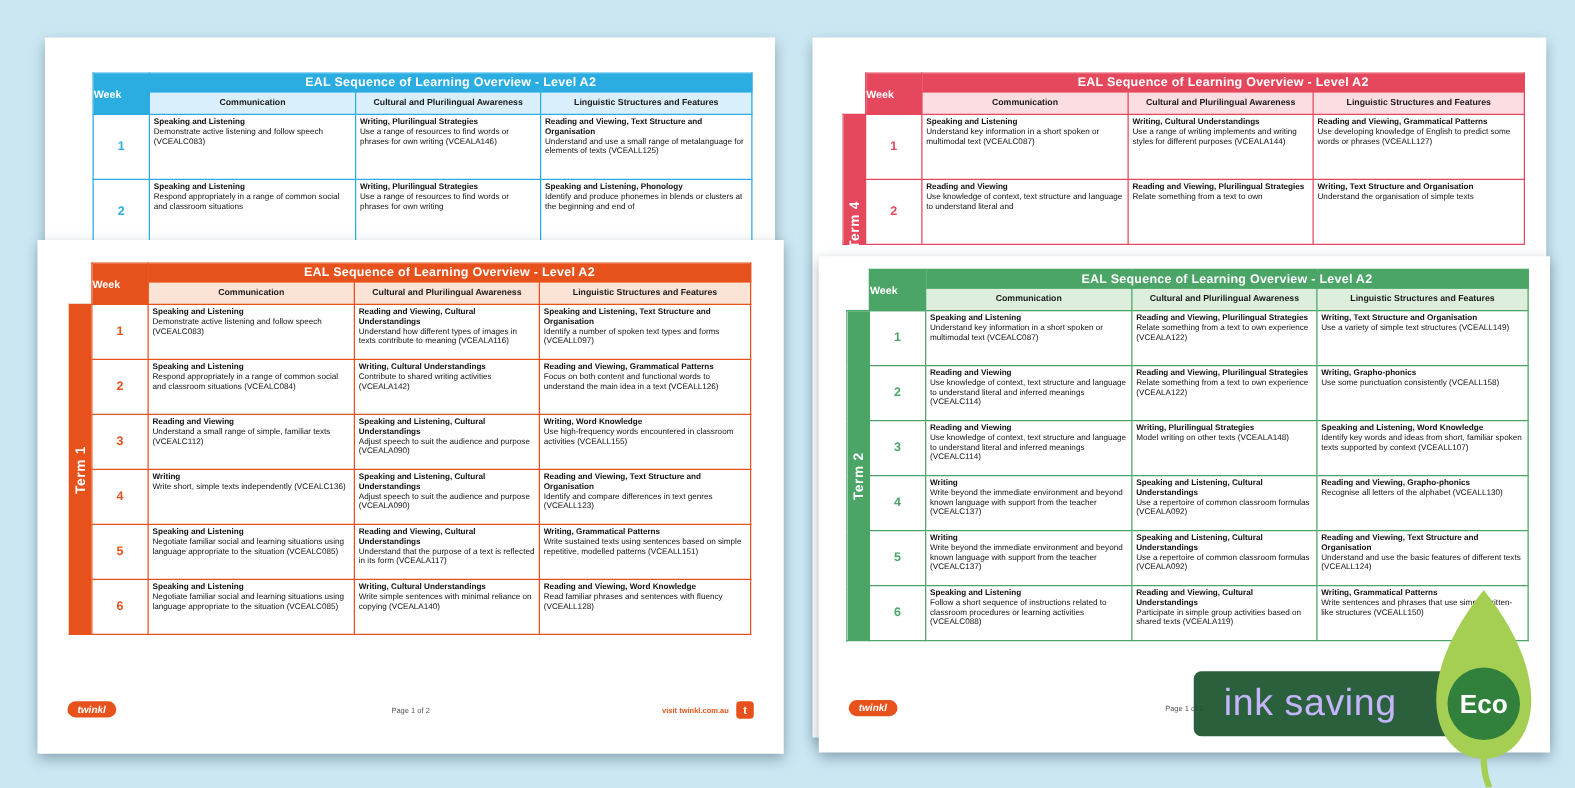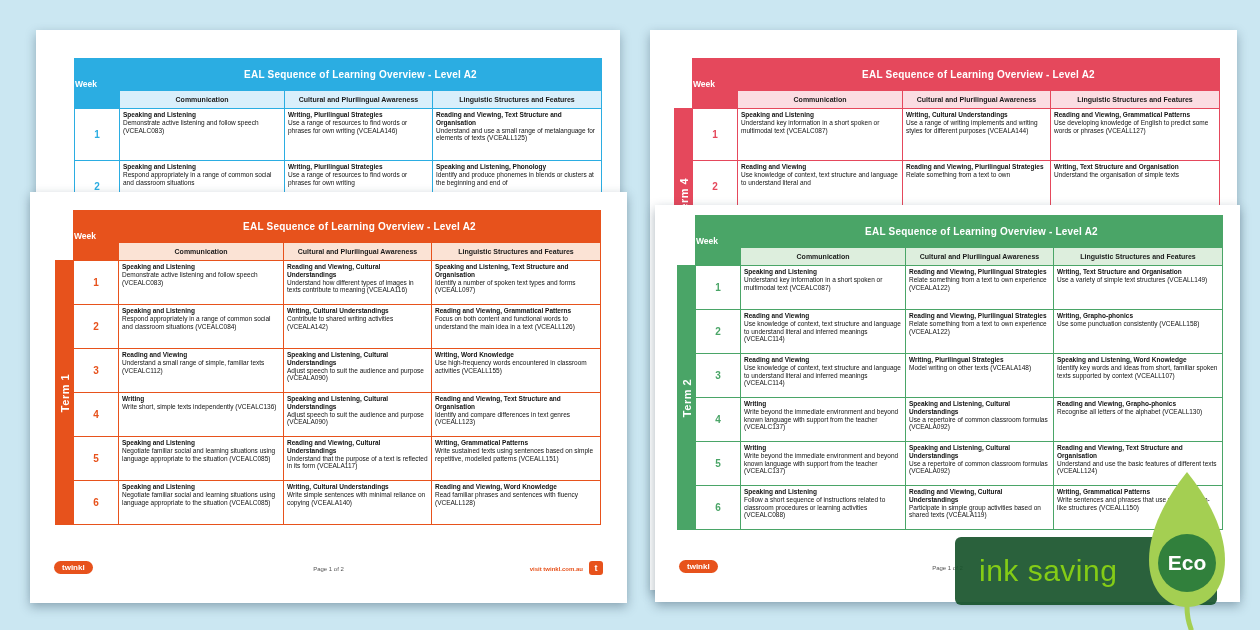--- a/index.html
+++ b/index.html
@@ -12,36 +12,36 @@
   .page-orange{left:30px;top:192px;width:597px;height:411px;z-index:2}
   .page-green{left:655px;top:205px;width:585px;height:397px;z-index:2}
   .sheet{position:absolute}
   .page-blue .sheet{left:38px;top:28px}
   .page-red .sheet{left:24px;top:28px}
   .page-orange .sheet{left:25px;top:18px}
   .page-green .sheet{left:22px;top:10px}
   .sheet-table{border-collapse:collapse;table-layout:fixed}
   .sheet-table td{border:1px solid var(--accent,#888)}
   td.ghost{border:none;background:transparent}
-  td.title-cell{background:var(--accent);color:#fff;font-weight:bold;font-size:10px;text-align:center;height:32px;letter-spacing:.2px}
+  td.title-cell{background:var(--accent);color:#fff;font-weight:bold;font-size:10px;text-align:center;height:15px;letter-spacing:.2px}
   td.week-head{background:var(--accent);color:#fff;font-weight:bold;font-size:8.5px;text-align:left;vertical-align:middle}
   td.col-head{background:var(--light);color:#1a1a1a;font-weight:bold;font-size:7px;text-align:center;height:18px;vertical-align:middle}
   td.week-num{color:var(--accent);font-weight:bold;font-size:10px;text-align:center;vertical-align:middle;height:44px}
   .page-blue td.week-num,.page-red td.week-num{height:52px}
   td.term-tab{background:var(--accent);position:relative;padding:0}
   .term-label{position:absolute;left:50%;top:50%;transform:translate(-50%,-50%) rotate(-90deg);color:#fff;font-weight:bold;font-size:11px;white-space:nowrap;letter-spacing:.5px}
   .page-red .term-label{top:88px}
   td.cell{vertical-align:top;padding:2px 3px;font-size:6.5px;line-height:1.2;color:#111}
   .cell .h{font-weight:bold}
   .footer{position:absolute;left:24px;right:24px;bottom:26px;height:16px}
-  .logo-pill{position:absolute;left:0;top:0;background:#e7521c;color:#fff;font-weight:bold;font-size:8px;padding:2px 8px;border-radius:8px}
+  .logo-pill{position:absolute;left:0;top:0;background:#e7521c;color:#fff;font-weight:bold;font-style:italic;font-size:8px;padding:2px 8px;border-radius:8px}
   .page-label{position:absolute;left:50%;transform:translateX(-50%);top:5px;font-size:6px;color:#555}
   .visit{position:absolute;right:20px;top:5px;color:#e7521c;font-weight:bold;font-size:6px}
   .mini-badge{position:absolute;right:0;top:0;width:14px;height:14px;background:#e7521c;border-radius:3px;color:#fff;font-weight:bold;font-size:9px;text-align:center;line-height:14px}
-  .eco-bar{position:absolute;left:955px;top:537px;width:262px;height:68px;background:rgba(24,84,43,.92);border-radius:6px;color:#84cc16;display:flex;align-items:center;padding-left:24px;font-size:30px;letter-spacing:.5px;z-index:5}
+  .eco-bar{position:absolute;left:955px;top:537px;width:262px;height:52px;background:rgba(24,84,43,.92);border-radius:6px;color:#c4b5fd;display:flex;align-items:center;padding-left:24px;font-size:30px;letter-spacing:.5px;z-index:5}
   .eco-leaf{position:absolute;left:1128px;top:468px;width:118px;height:162px;z-index:6}
   .eco-leaf .leaf{fill:#a4cf52}
   .eco-leaf .stem{stroke:#a4cf52;stroke-width:5;fill:none;stroke-linecap:round}
   .eco-leaf .eco-circle{fill:#31803c}
   .eco-leaf .eco-text{fill:#fff;font-weight:bold;font-size:21px;text-anchor:middle;font-family:"Liberation Sans",sans-serif}
 </style>
 </head>
 <body>
 
 <div class="stage">

